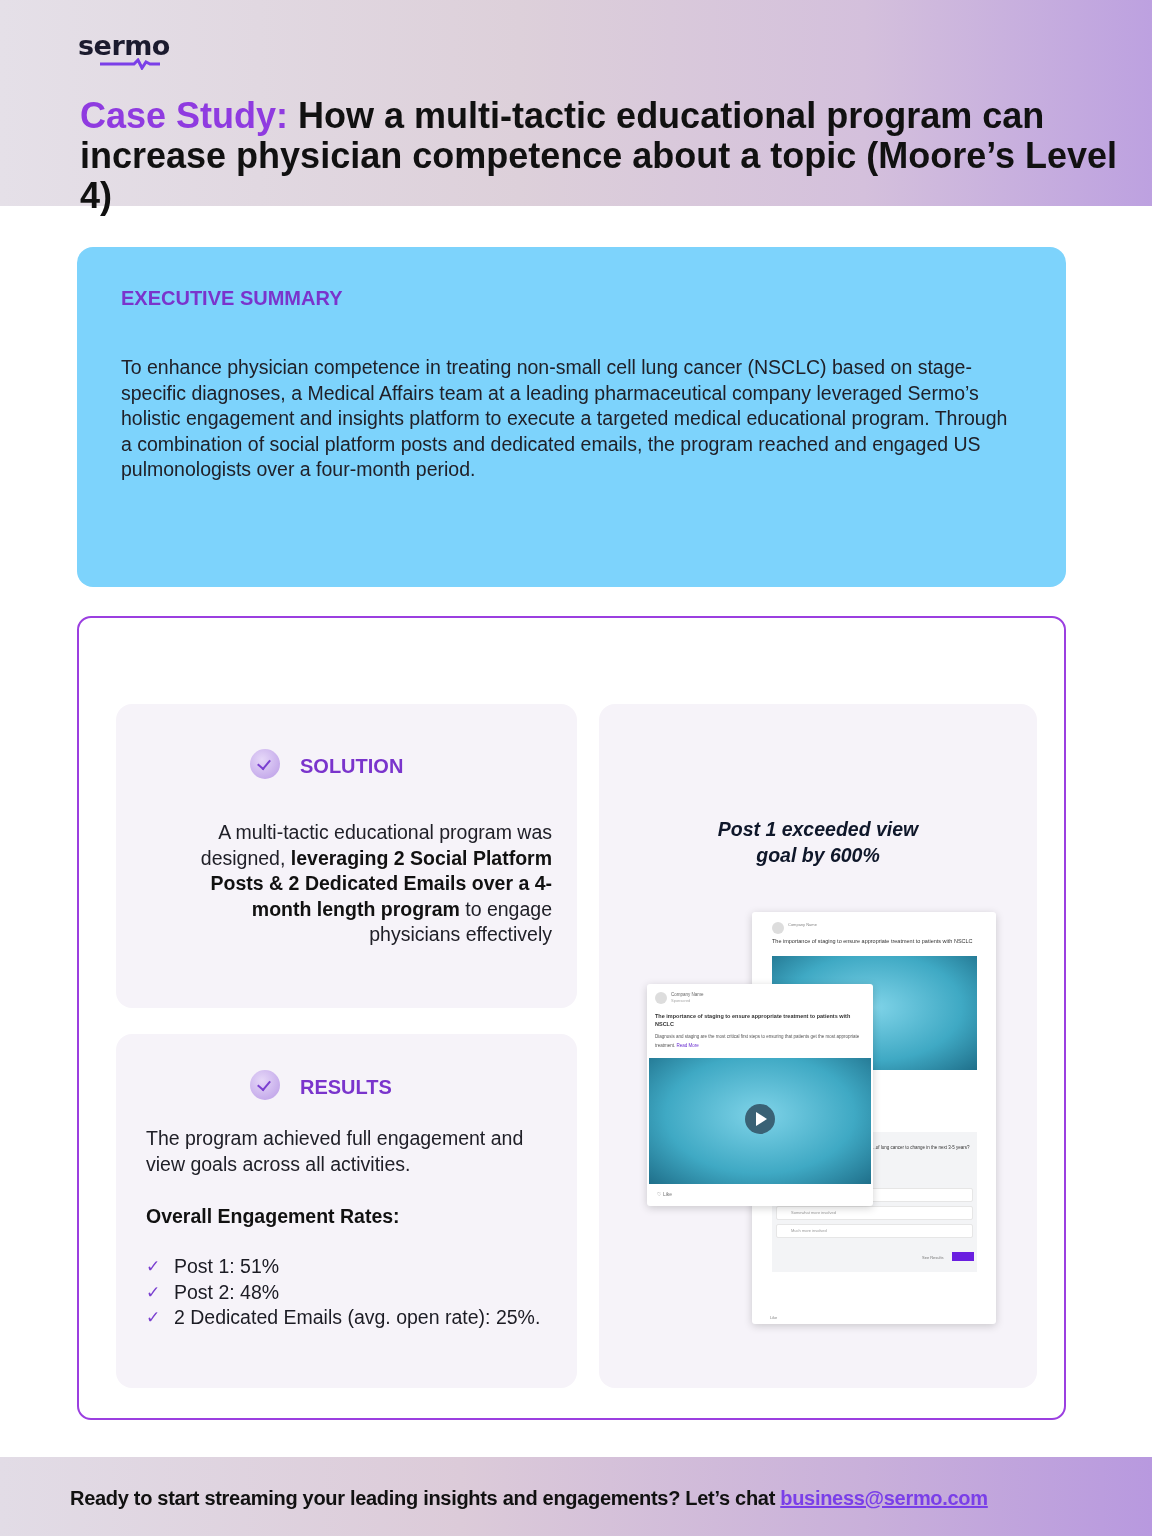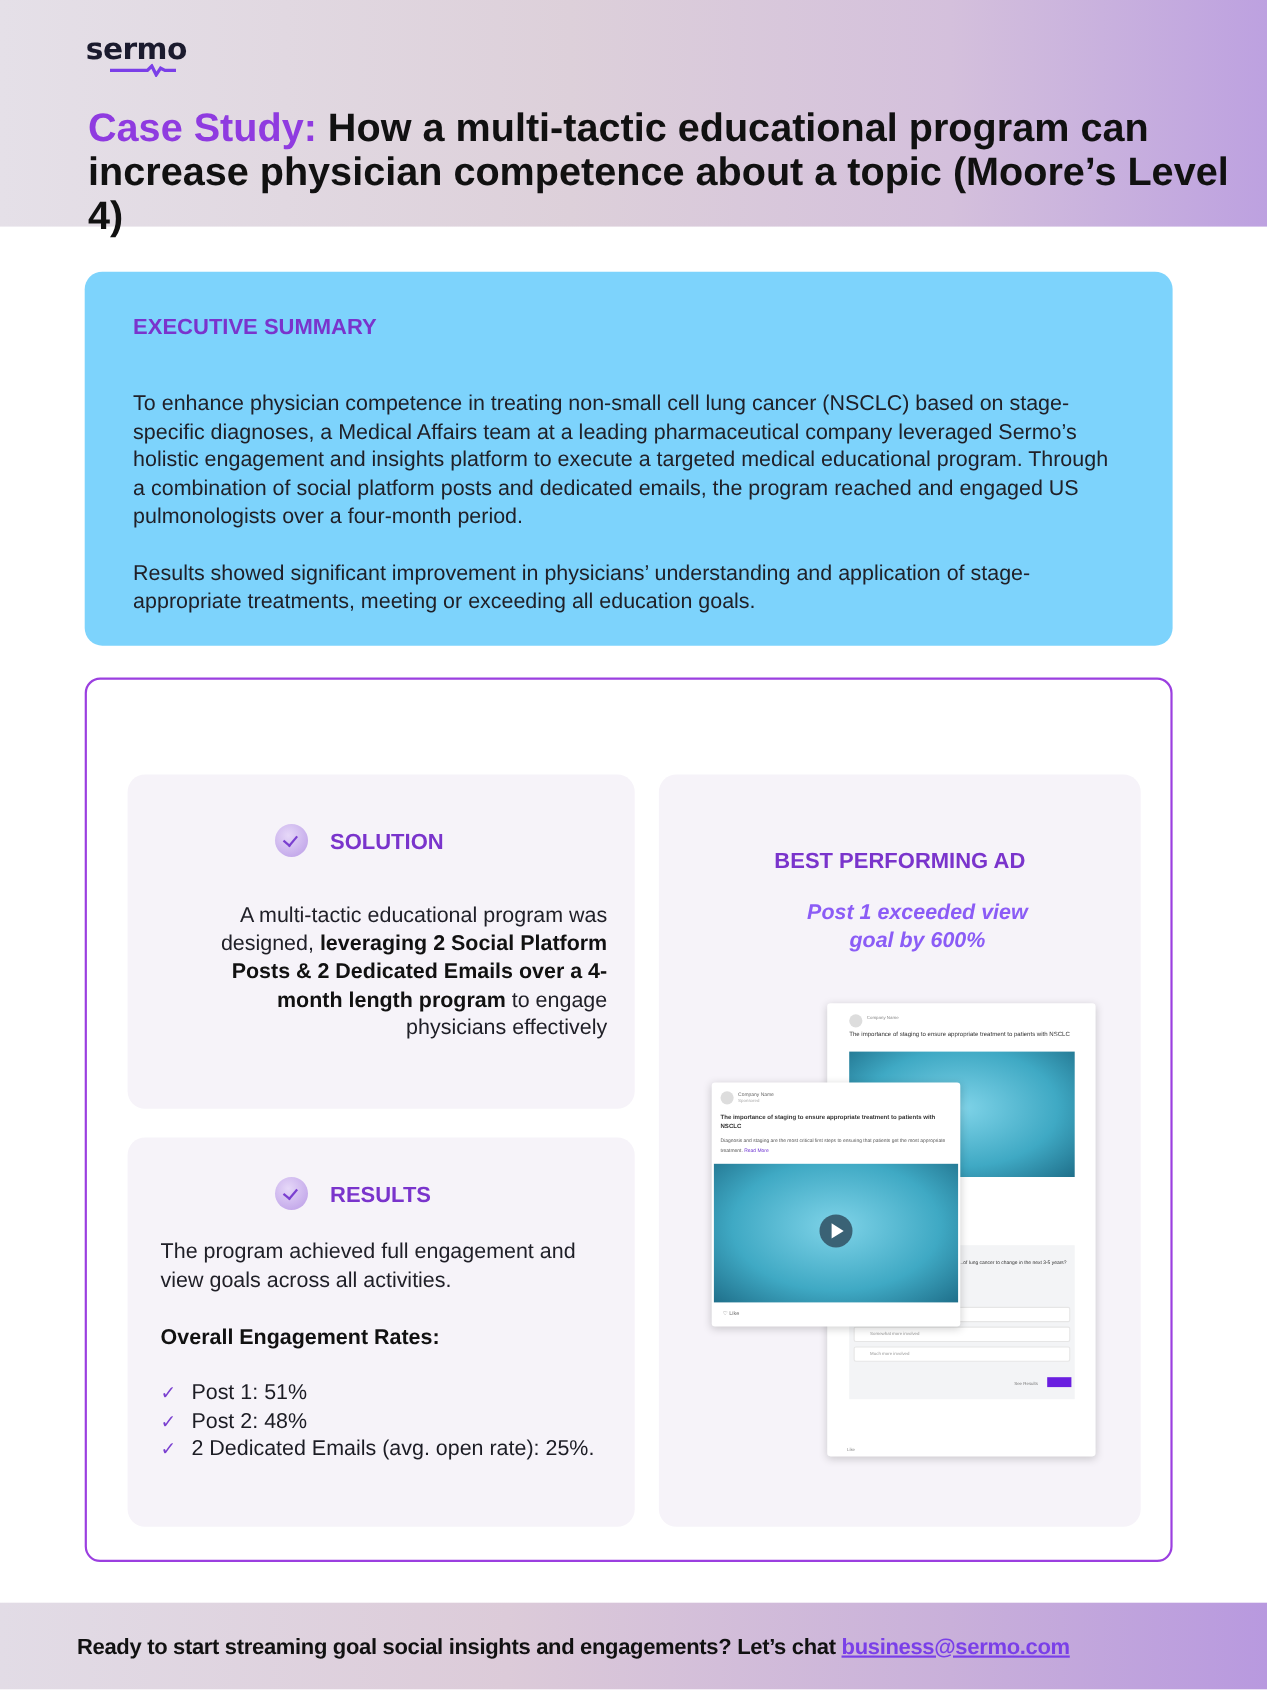--- a/index.html
+++ b/index.html
@@ -17,21 +17,21 @@
   .card{position:absolute;background:#f6f3f9;border-radius:16px;}
   .check{position:absolute;width:30px;height:30px;border-radius:50%;background:radial-gradient(circle at 40% 35%,#e6d8f8,#b99ae6);}
   .check::after{content:"";position:absolute;left:10px;top:8px;width:6px;height:10px;border-right:2.5px solid #7a3fd0;border-bottom:2.5px solid #7a3fd0;transform:rotate(40deg);}
   .card-h{position:absolute;font-weight:bold;font-size:20px;color:#7a34cc;}
   .card-p{position:absolute;font-size:19.5px;line-height:25.5px;color:#202028;}
   .card-p b{font-weight:bold;color:#111;}
   .list{position:absolute;left:30px;top:220px;list-style:none;margin:0;padding:0;font-size:19.5px;line-height:25.5px;}
   .list li{display:flex;align-items:center;}
   .tick{color:#7a3fd0;width:28px;font-size:17px;}
   .bpa-h{position:absolute;left:0;width:100%;text-align:center;font-weight:bold;font-size:20px;color:#7a34cc;}
-  .bpa-sub{position:absolute;left:16px;width:100%;text-align:center;font-weight:bold;font-style:italic;font-size:19.5px;line-height:25.5px;color:#8b5cf6;}
+  .bpa-sub{position:absolute;left:0;width:100%;text-align:center;font-weight:bold;font-style:italic;font-size:19.5px;line-height:25.5px;color:#0f172a;}
   .mock{position:absolute;background:#fff;box-shadow:0 2px 8px rgba(0,0,0,.18);border-radius:3px;overflow:hidden;}
   .video{position:absolute;background:radial-gradient(ellipse at 50% 45%,#7fd3e8 0%,#3fa9c4 60%,#1f6f8a 100%);}
   .play{position:absolute;width:30px;height:30px;border-radius:50%;background:#3a6275;}
   .play::after{content:"";position:absolute;left:11px;top:8px;border-left:11px solid #fff;border-top:7px solid transparent;border-bottom:7px solid transparent;}
   .tiny{position:absolute;font-size:6px;color:#333;line-height:8px;}
   .avatar-g{position:absolute;width:12px;height:12px;border-radius:50%;background:#ddd;}
   .opt{position:absolute;left:24px;width:196px;height:12px;border:1px solid #e6e6e6;background:#fff;border-radius:2px;}
   .footer{position:absolute;left:0;top:1457px;width:1152px;height:79px;background:linear-gradient(90deg,#e2dce6 0%,#dccbd9 40%,#c9b0da 75%,#b899df 100%);}
   .footer-t{position:absolute;left:70px;top:30px;font-size:20px;font-weight:bold;color:#111;letter-spacing:-0.3px;}
   .footer-t a{color:#7a3fe8;text-decoration:underline;font-weight:bold;}
@@ -46,21 +46,20 @@
   </svg>
   <div class="title">
     <span class="accent">Case Study:</span><span> How a multi-tactic educational program can</span><br>
     <span>increase physician competence about a topic (Moore’s Level 4)</span>
   </div>
 </div>
 
 <div class="exec">
   <div class="exec-h">EXECUTIVE SUMMARY</div>
   <div class="exec-p" style="top:108px;">To enhance physician competence in treating non-small cell lung cancer (NSCLC) based on stage-specific diagnoses, a Medical Affairs team at a leading pharmaceutical company leveraged Sermo’s holistic engagement and insights platform to execute a targeted medical educational program. Through a combination of social platform posts and dedicated emails, the program reached and engaged US pulmonologists over a four-month period.</div>
-  <div class="exec-p" style="top:262px;">Results showed significant improvement in physicians’ understanding and application of stage-appropriate treatments, meeting or exceeding all education goals.</div>
 </div>
 
 <div class="drive">
 
   <div class="card" style="left:37px;top:86px;width:461px;height:304px;">
     <div class="check" style="left:134px;top:45px;"></div>
     <div class="card-h" style="left:184px;top:51px;">SOLUTION</div>
     <div class="card-p" style="left:46px;top:116px;width:390px;text-align:right;"><span>A multi-tactic educational program was designed, </span><b>leveraging 2 Social Platform Posts &amp; 2 Dedicated Emails over a 4-month length program</b><span> to engage physicians effectively</span></div>
   </div>
 
@@ -79,21 +78,20 @@
           <span>Post 2: 48%</span>
         </li>
       <li>
           <span class="tick">✓</span>
           <span>2 Dedicated Emails (avg. open rate): 25%.</span>
         </li>
     </ul>
   </div>
 
   <div class="card" style="left:520px;top:86px;width:438px;height:684px;">
-    <div class="bpa-h" style="top:68px;">BEST PERFORMING AD</div>
     <div class="bpa-sub" style="top:113px;">Post 1 exceeded view</div>
     <div class="bpa-sub" style="top:139px;">goal by 600%</div>
 
     <div class="mock" style="left:153px;top:208px;width:244px;height:412px;">
       <div class="avatar-g" style="left:20px;top:10px;"></div>
       <div class="tiny" style="left:36px;top:9px;color:#888;font-size:4px;">Company Name</div>
       <div class="tiny" style="left:20px;top:26px;width:210px;font-size:5.5px;line-height:7px;">The importance of staging to ensure appropriate treatment to patients with NSCLC</div>
       <div class="video" style="left:20px;top:44px;width:205px;height:114px;"></div>
       <div style="position:absolute;left:20px;top:220px;width:205px;height:140px;background:#f3f4f6;">
         <div class="tiny" style="left:100px;top:12px;font-size:4.5px;">...of lung cancer to change in the next 3-5 years?</div>
@@ -120,14 +118,14 @@
       <div class="tiny" style="left:8px;top:48px;width:210px;font-size:4.5px;line-height:9px;color:#555;"><span>Diagnosis and staging are the most critical first steps to ensuring that patients get the most appropriate treatment.</span> <span style="color:#6a2fd0;">Read More</span></div>
       <div class="video" style="left:2px;top:74px;width:222px;height:126px;">
         <div class="play" style="left:96px;top:46px;"></div>
       </div>
       <div class="tiny" style="left:10px;top:206px;font-size:5px;color:#777;">♡ <span>Like</span></div>
     </div>
   </div>
 </div>
 
 <div class="footer">
-  <div class="footer-t"><span>Ready to start streaming goal social insights and engagements?  Let’s chat </span><a>business@sermo.com</a></div>
+  <div class="footer-t"><span>Ready to start streaming your leading insights and engagements?  Let’s chat </span><a>business@sermo.com</a></div>
 </div>
 
 </body></html>

